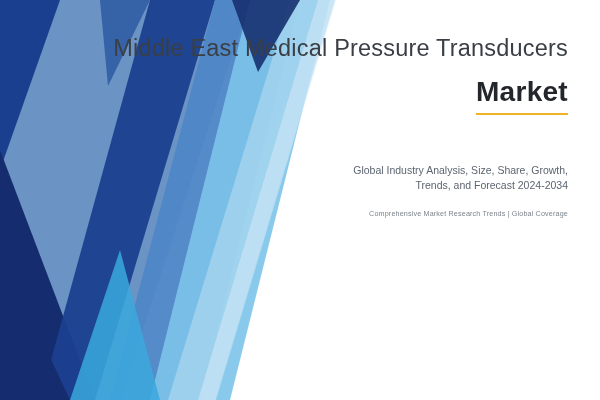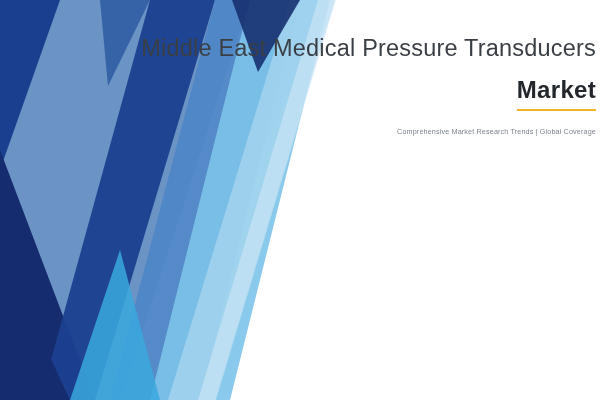--- a/index.html
+++ b/index.html
@@ -22,40 +22,40 @@
     top: 0;
     width: 600px;
     height: 400px;
     overflow: hidden;
   }
   .art svg { display: block; }
 
   
   .text-wrap {
     position: absolute;
-    right: 4px;
+    right: 32px;
     top: 34px;
     width: 520px;
     text-align: right;
   }
   .title {
     font-size: 23.5px;
     color: #3a3f45;
     letter-spacing: 0.2px;
     line-height: 1.2;
     font-weight: 400;
     white-space: nowrap;
   }
   .market-wrap {
     margin-top: 15px;
     display: inline-block;
     text-align: right;
   }
   .market {
-    font-size: 24px;
+    font-size: 28px;
     font-weight: bold;
     color: #23272b;
     letter-spacing: 0.3px;
     line-height: 1.1;
     padding-bottom: 5px;
   }
   .market-underline {
     height: 2px;
     background: #f0b323;
     width: 100%;
@@ -110,17 +110,21 @@
   </div>
 
   <div class="text-wrap">
     <div class="title">Middle East Medical Pressure Transducers</div>
 
     <div class="market-wrap">
       <div class="market">Market</div>
       <div class="market-underline"></div>
     </div>
 
+    <div class="subtitle">
+      <div>Global Industry Analysis, Size, Share, Growth,</div>
+      <div>Trends, and Forecast 2024-2034</div>
+    </div>
 
     <div class="meta">Comprehensive Market Research Trends | Global Coverage</div>
   </div>
 
 </div>
 
 </body></html>

